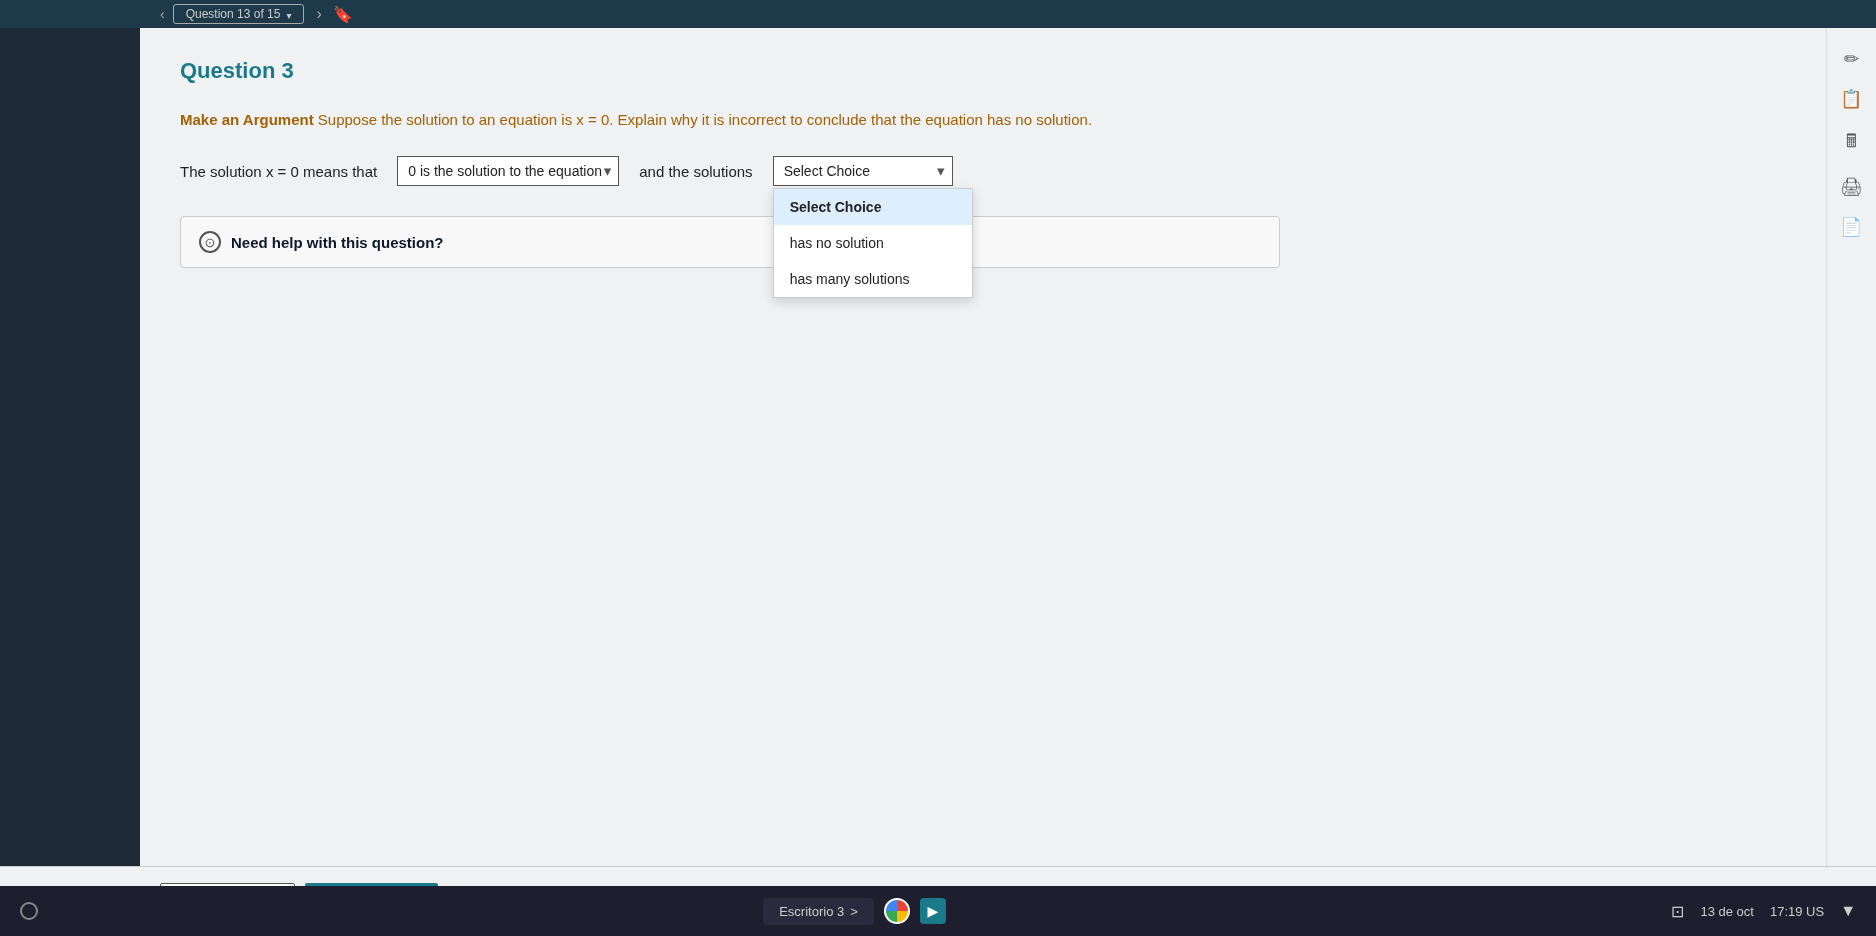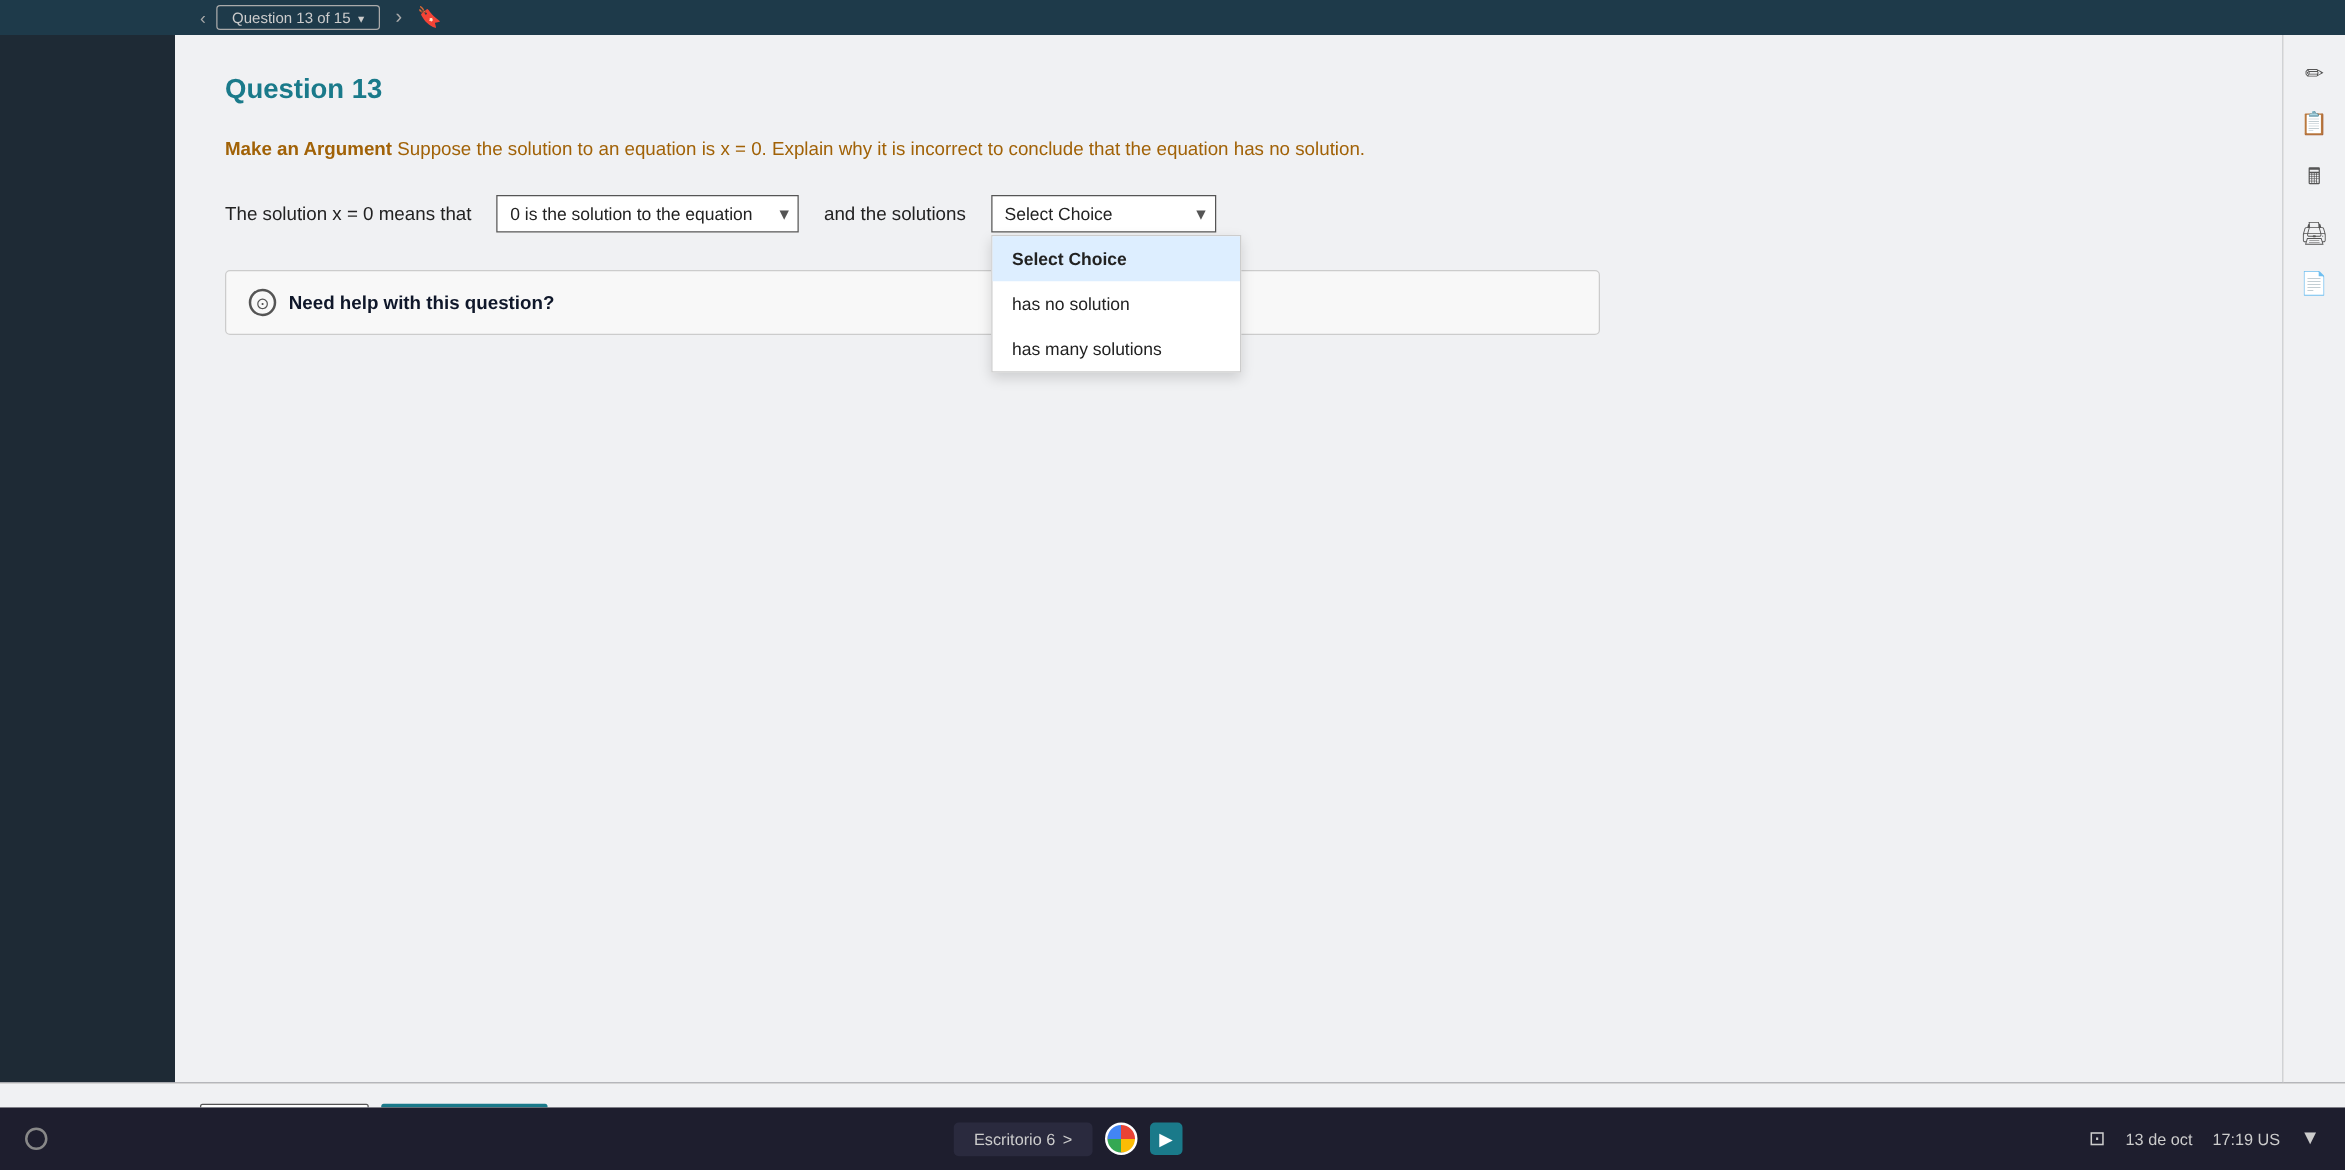--- a/index.html
+++ b/index.html
@@ -98,21 +98,21 @@
       align-items: center;
       gap: 20px;
       flex-wrap: wrap;
       margin-bottom: 30px;
       position: relative;
     }
 
     .dropdown-select {
       border: 1px solid #555;
       background: #fff;
-      padding: 6px 36px 6px 10px;
+      padding: 6px 16px 6px 10px;
       font-size: 14px;
       color: #222;
       appearance: none;
       cursor: pointer;
       position: relative;
       min-width: 220px;
     }
 
     .select-wrapper {
       position: relative;
@@ -366,21 +366,21 @@
     <span class="nav-chevron">›</span>
     <span class="bookmark-icon">🔖</span>
   </div>
 
   <div class="middle-section">
 
     <div class="left-sidebar"></div>
 
     <div class="content-area">
 
-      <div class="question-title">Question 13</div>
+      <div class="question-title">Question 3</div>
 
       <div class="question-body">
         <span class="bold">Make an Argument</span>
         <span> Suppose the solution to an equation is x = 0. Explain why it is incorrect to conclude that the equation has no solution.</span>
       </div>
 
       <div class="equation-line">
         <span>The solution x = 0 means that</span>
 
         <div class="select-wrapper">
@@ -438,21 +438,21 @@
     <a>Minimum Requirements</a>
     <a>Platform Status Center</a>
   </div>
 
   <div class="taskbar">
     <div class="taskbar-left">
       <div class="taskbar-circle"></div>
     </div>
     <div class="taskbar-center">
       <button class="taskbar-btn">
-        <span>Escritorio 6</span>
+        <span>Escritorio 3</span>
         <span>&gt;</span>
       </button>
       <div class="chrome-icon"></div>
       <div class="taskbar-app-icon">▶</div>
     </div>
     <div class="taskbar-right">
       <span class="taskbar-icon-btn">⊡</span>
       <span>13 de oct</span>
       <span>17:19 US</span>
       <span class="taskbar-icon-btn">▼</span>

